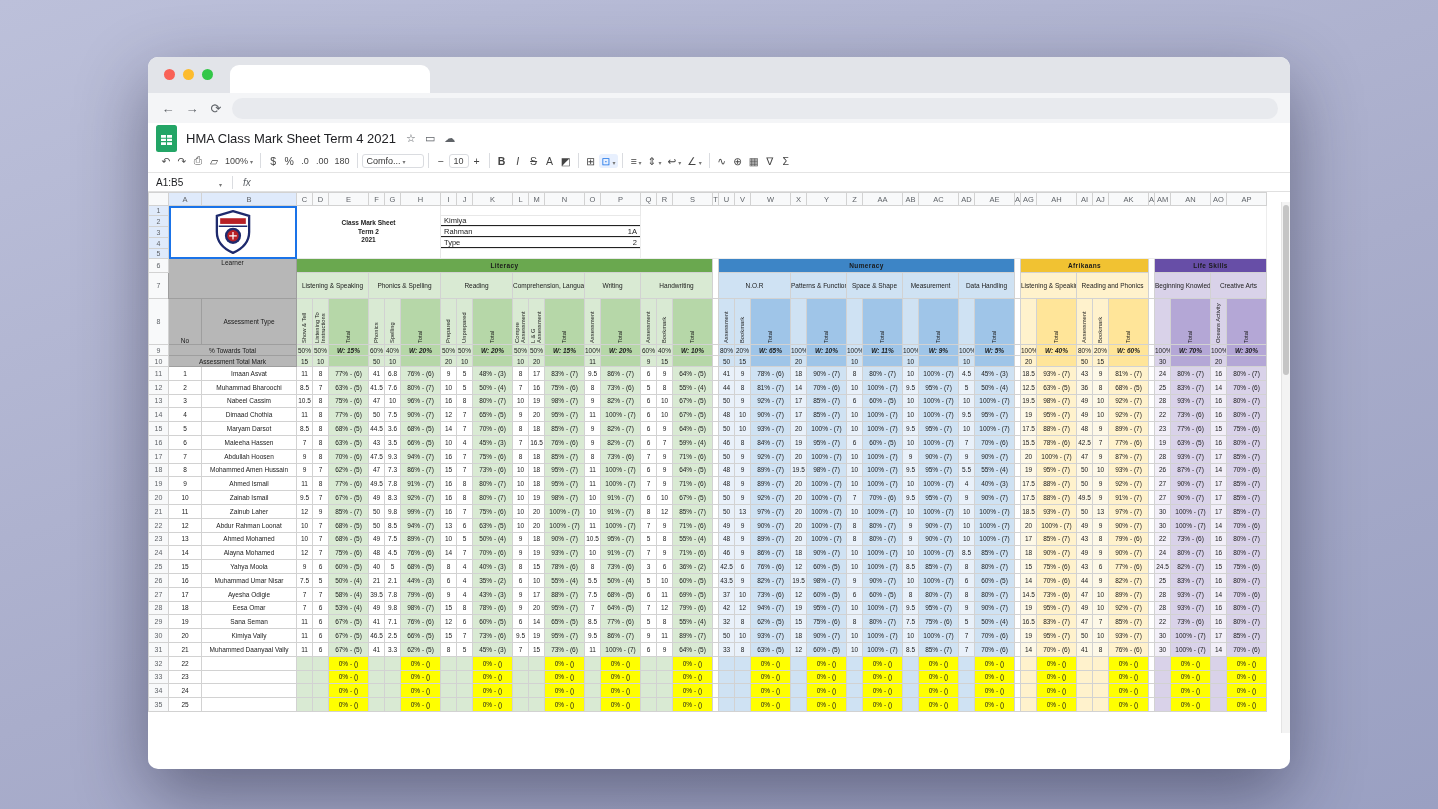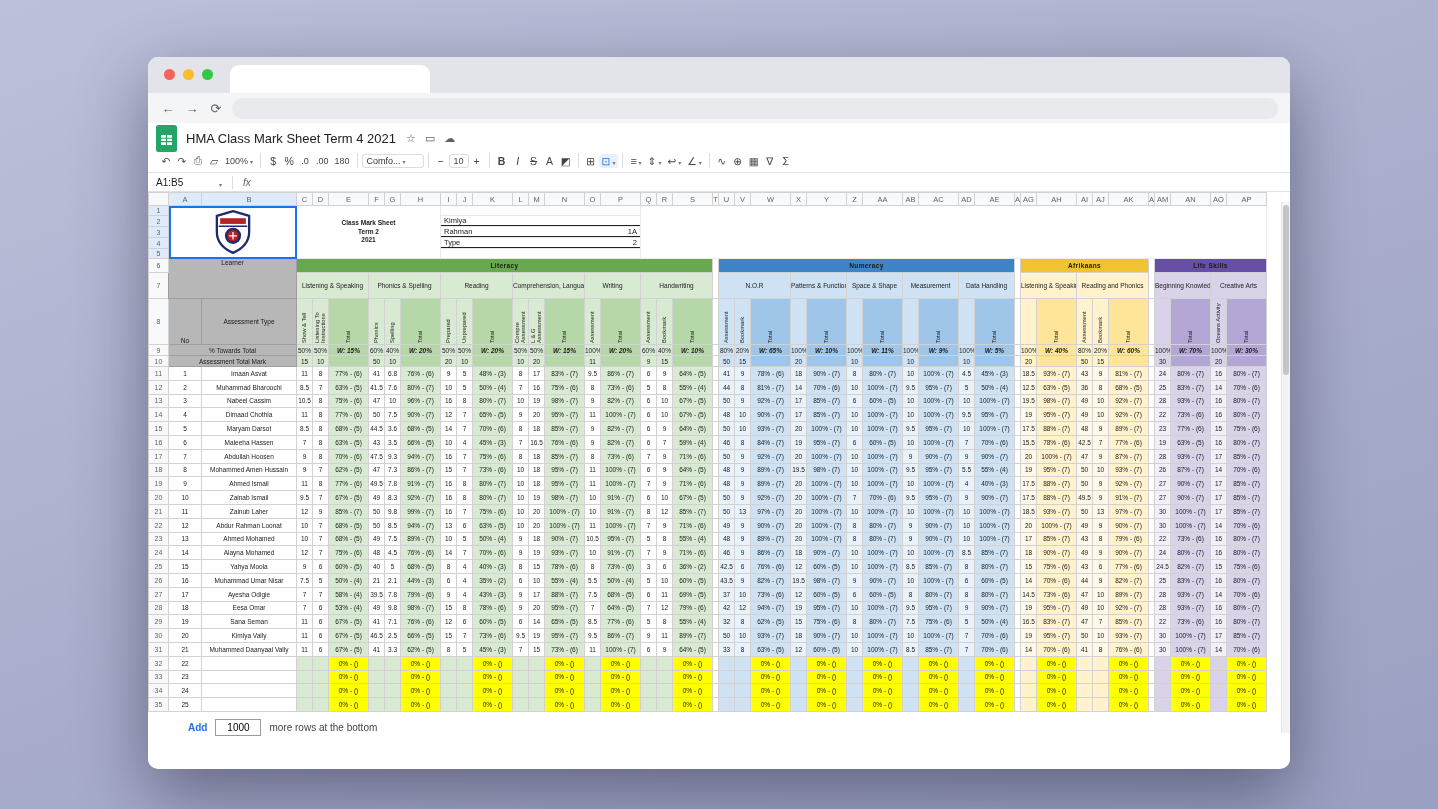--- a/index.html
+++ b/index.html
@@ -1647,22 +1647,17 @@
               <td class="totcell" style="background:#ffff00">0% - ()</td>
               <td class="spcell"></td>
               <td class="rawcell" style="background:#d9d2e9"></td>
               <td class="totcell" style="background:#ffff00">0% - ()</td>
               <td class="rawcell" style="background:#d9d2e9"></td>
               <td class="totcell" style="background:#ffff00">0% - ()</td>
             </tr>
           </tbody>
         </table>
       </div>
-    <div class="footer">
-      <span class="add">Add</span>
-      <input class="rowsin" value="1000" style="">
-      <span>more rows at the bottom</span>
-    </div>
     <div class="vscroll">
         <div class="vthumb"></div>
       </div>
   </div>
 </div>
 
 </body></html>

